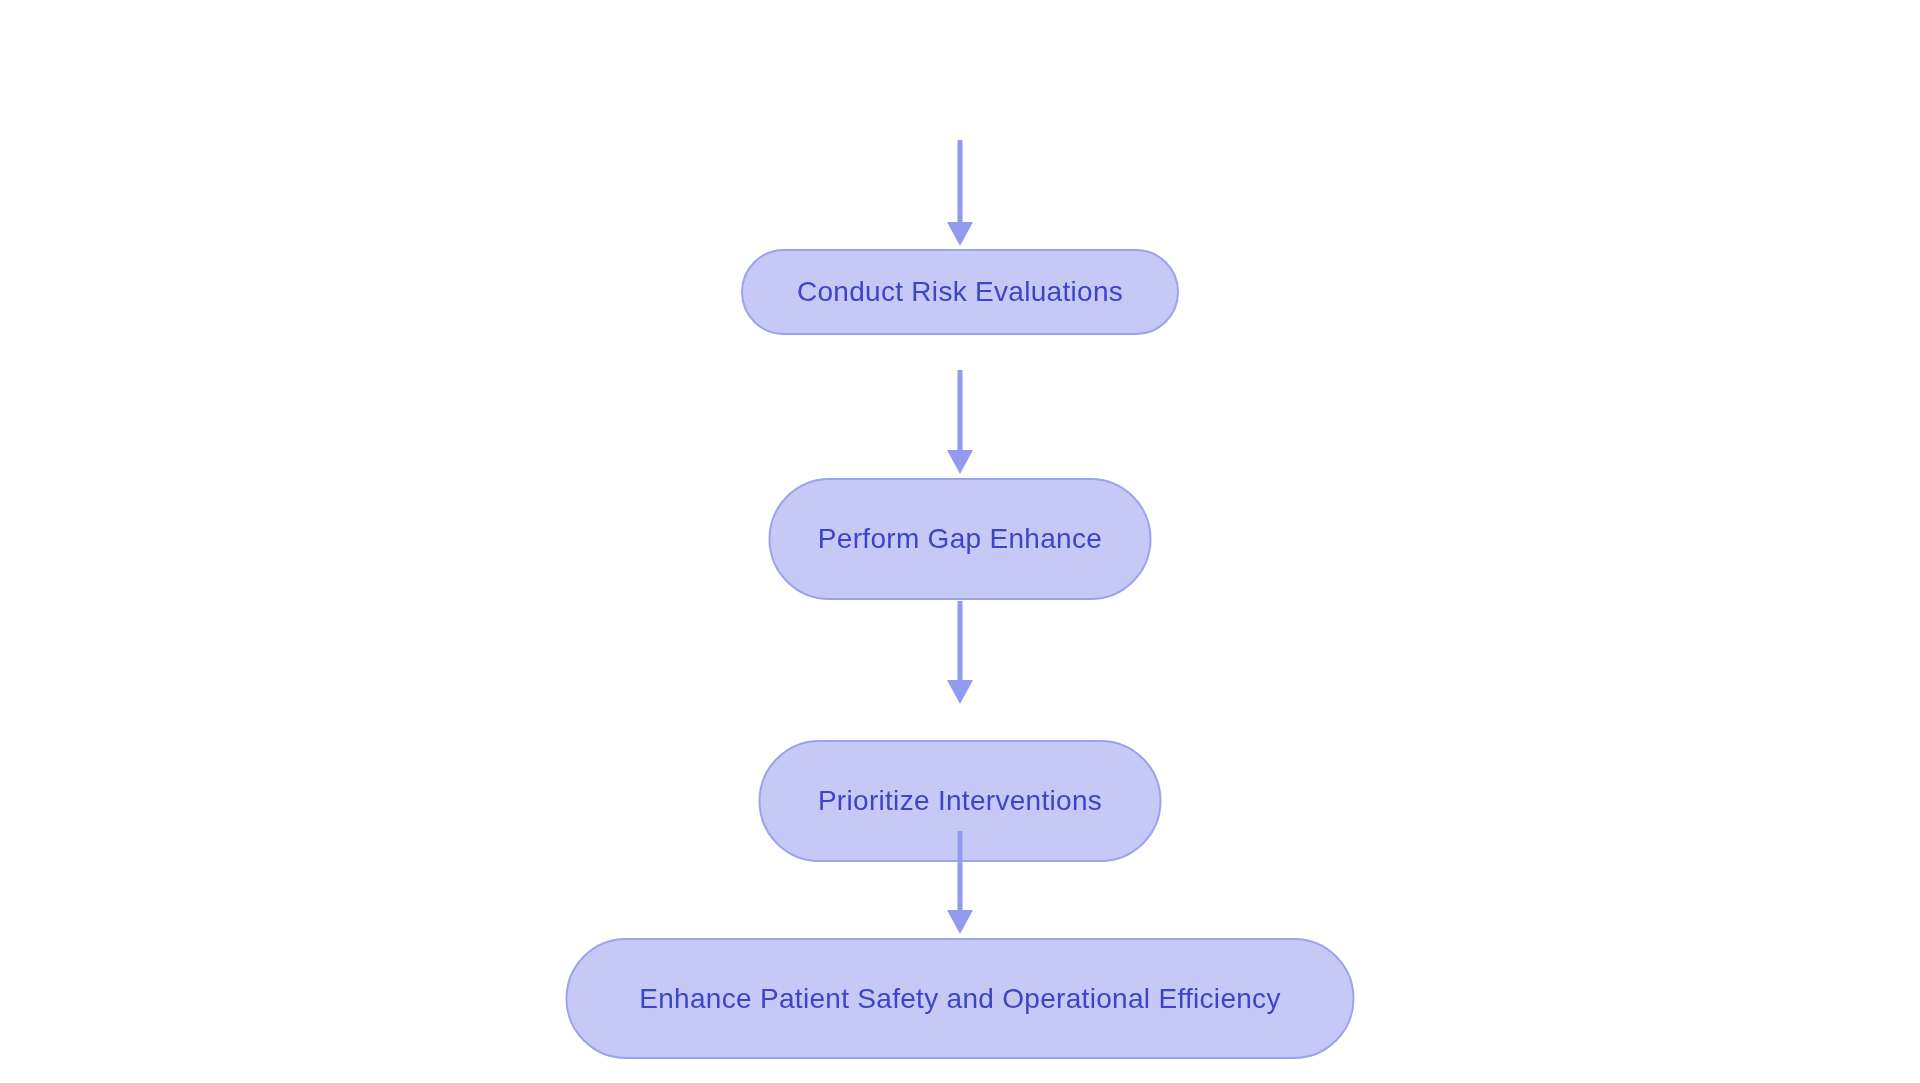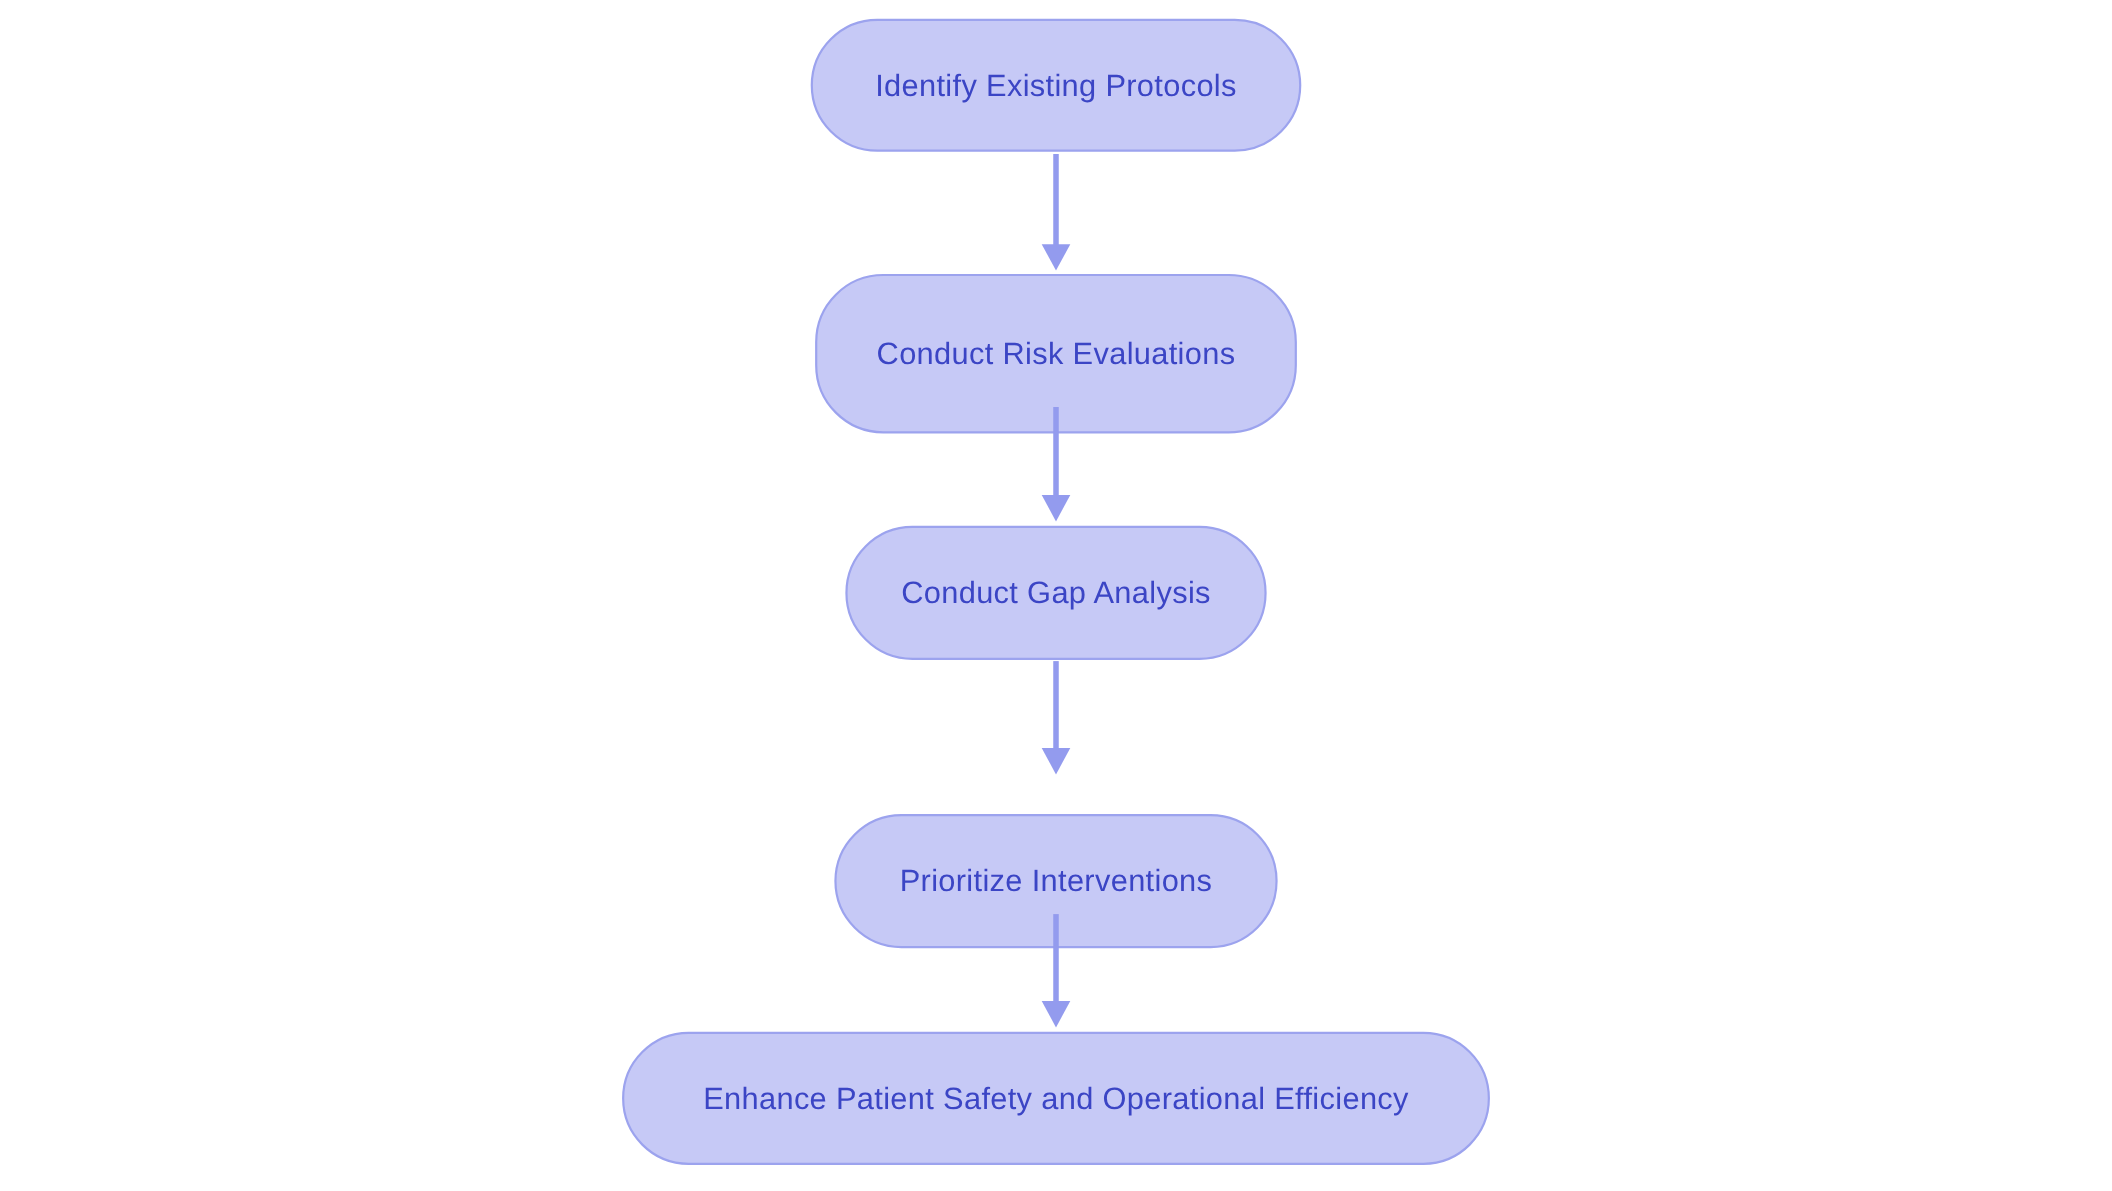--- a/index.html
+++ b/index.html
@@ -32,21 +32,21 @@
   }
   .flow-node .label {
     color: var(--node-text, #3b45c5);
     font-size: 28px;
     font-weight: 400;
     letter-spacing: 0.3px;
     line-height: 1.2;
     white-space: nowrap;
   }
   .node-1 { top: 17px;  width: 446px; height: 121px; }
-  .node-2 { top: 249px; width: 438px; height: 145px; }
+  .node-2 { top: 249px; width: 438px; height: 86px; }
   .node-3 { top: 478px; width: 383px; height: 122px; }
   .node-4 { top: 708px; width: 403px; height: 122px; margin-top: 32px; }
   .node-5 { top: 938px; width: 789px; height: 121px; }
 
   .flow-arrow {
     position: absolute;
     left: 50%;
     transform: translateX(-50%);
     width: 26px;
   }
@@ -73,40 +73,37 @@
   .arrow-1 { top: 140px; height: 106px; }
   .arrow-2 { top: 370px; height: 104px; }
   .arrow-3 { top: 601px; height: 103px; }
   .arrow-4 { top: 831px; height: 103px; }
 </style>
 </head>
 <body>
 
 <div class="canvas">
 
-  <div class="flow-node node-1">
-    <span class="label">Identify Existing Protocols</span>
-  </div>
 
   <div class="flow-arrow arrow-1">
     <div class="shaft"></div>
     <div class="head"></div>
   </div>
 
   <div class="flow-node node-2">
     <span class="label">Conduct Risk Evaluations</span>
   </div>
 
   <div class="flow-arrow arrow-2">
     <div class="shaft"></div>
     <div class="head"></div>
   </div>
 
   <div class="flow-node node-3">
-    <span class="label">Conduct Gap Analysis</span>
+    <span class="label">Perform Gap Enhance</span>
   </div>
 
   <div class="flow-arrow arrow-3">
     <div class="shaft"></div>
     <div class="head"></div>
   </div>
 
   <div class="flow-node node-4">
     <span class="label">Prioritize Interventions</span>
   </div>

